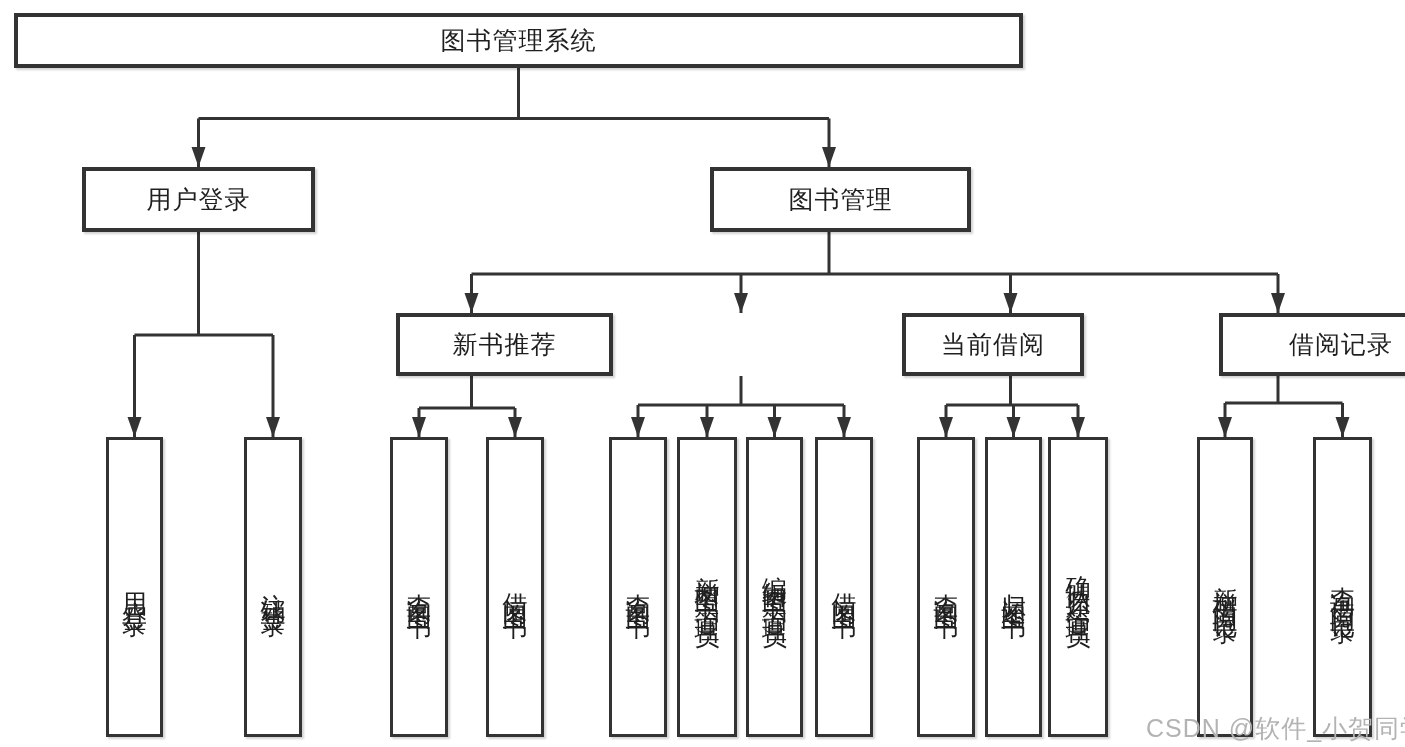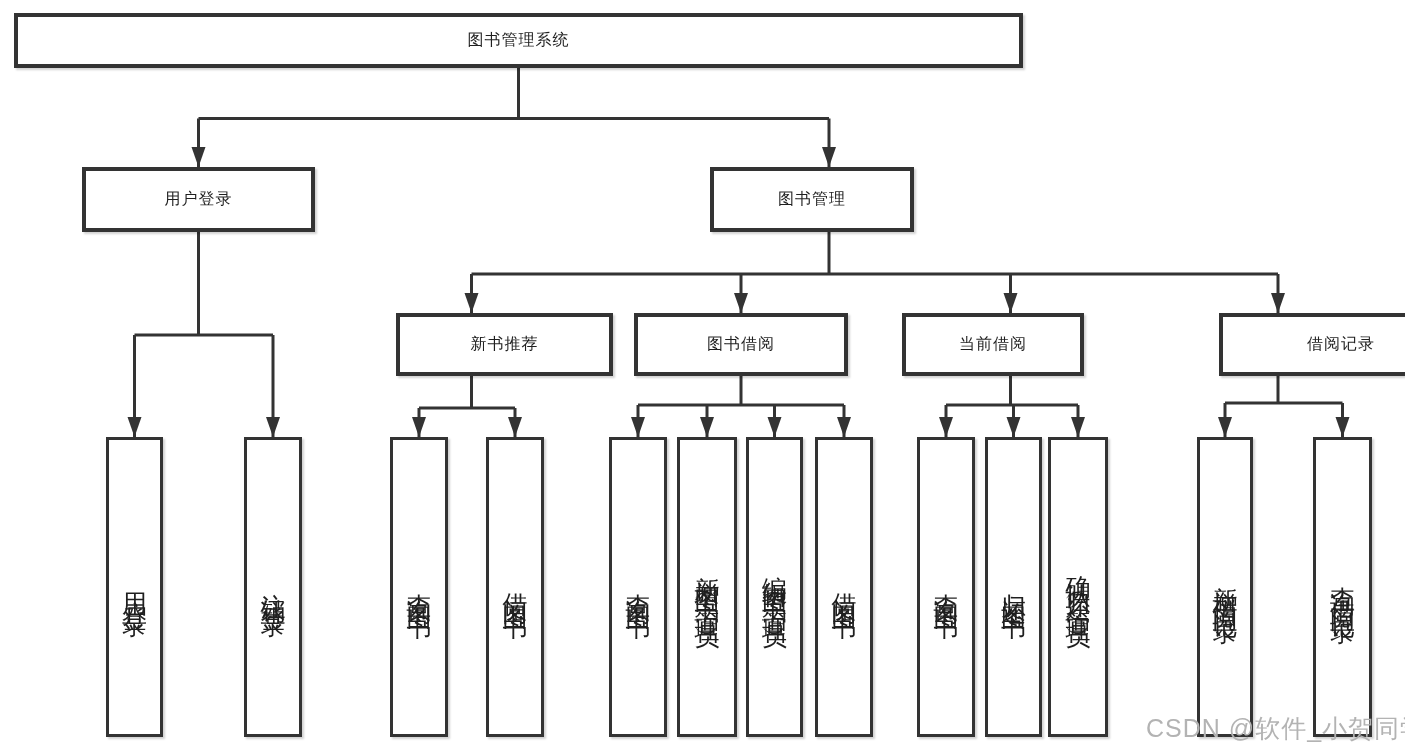--- a/index.html
+++ b/index.html
@@ -36,21 +36,21 @@
     box-sizing: border-box;
     background: var(--box-background);
     color: var(--text);
     display: flex;
     align-items: center;
     justify-content: center;
     box-shadow: 2px 2px 2px rgba(0,0,0,0.18);
   }
   .h-node {
     border: 4px solid var(--box-border);
-    font-size: 16px;
+    font-size: 25px;
     letter-spacing: 1px;
     white-space: nowrap;
   }
   .v-node {
     border: 3px solid var(--box-border);
     writing-mode: vertical-rl;
     text-orientation: mixed;
     font-size: 25px;
     line-height: 1.0;
     letter-spacing: 7px;
@@ -133,30 +133,27 @@
     </g>
   </svg>
 
   <div class="node h-node" style="left:14px; top:13px; width:1009px; height:55px;">
     <span>图书管理系统</span>
   </div>
 
   <div class="node h-node" style="left:82px; top:167px; width:233px; height:65px;">
     <span>用户登录</span>
   </div>
-  <div class="node h-node" style="left:710px; top:167px; width:204px; height:65px;">
+  <div class="node h-node" style="left:710px; top:167px; width:261px; height:65px;">
     <span>图书管理</span>
   </div>
 
   <div class="node h-node" style="left:363px; top:313px; width:217px; height:63px;margin-left:33px;">
     <span>新书推荐</span>
   </div>
-  <div class="node h-node" style="left:634px; top:313px; width:214px; height:63px;">
-    <span>图书借阅</span>
-  </div>
   <div class="node h-node" style="left:902px; top:313px; width:182px; height:63px;">
     <span>当前借阅</span>
   </div>
   <div class="node h-node" style="left:1171px; top:313px; width:244px; height:63px;margin-left:48px;">
     <span>借阅记录</span>
   </div>
 
   <div class="node v-node" style="left:106px; top:437px; width:57px; height:300px;">
     <span>用户登录</span>
   </div>

